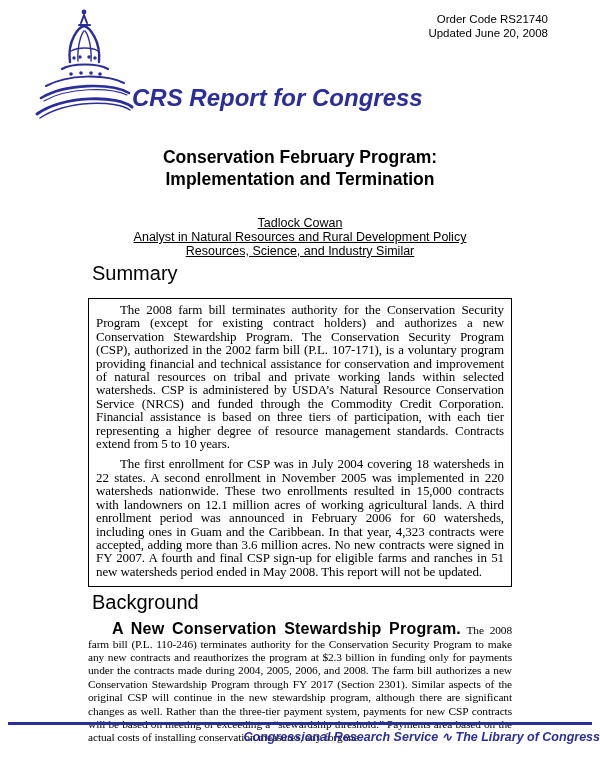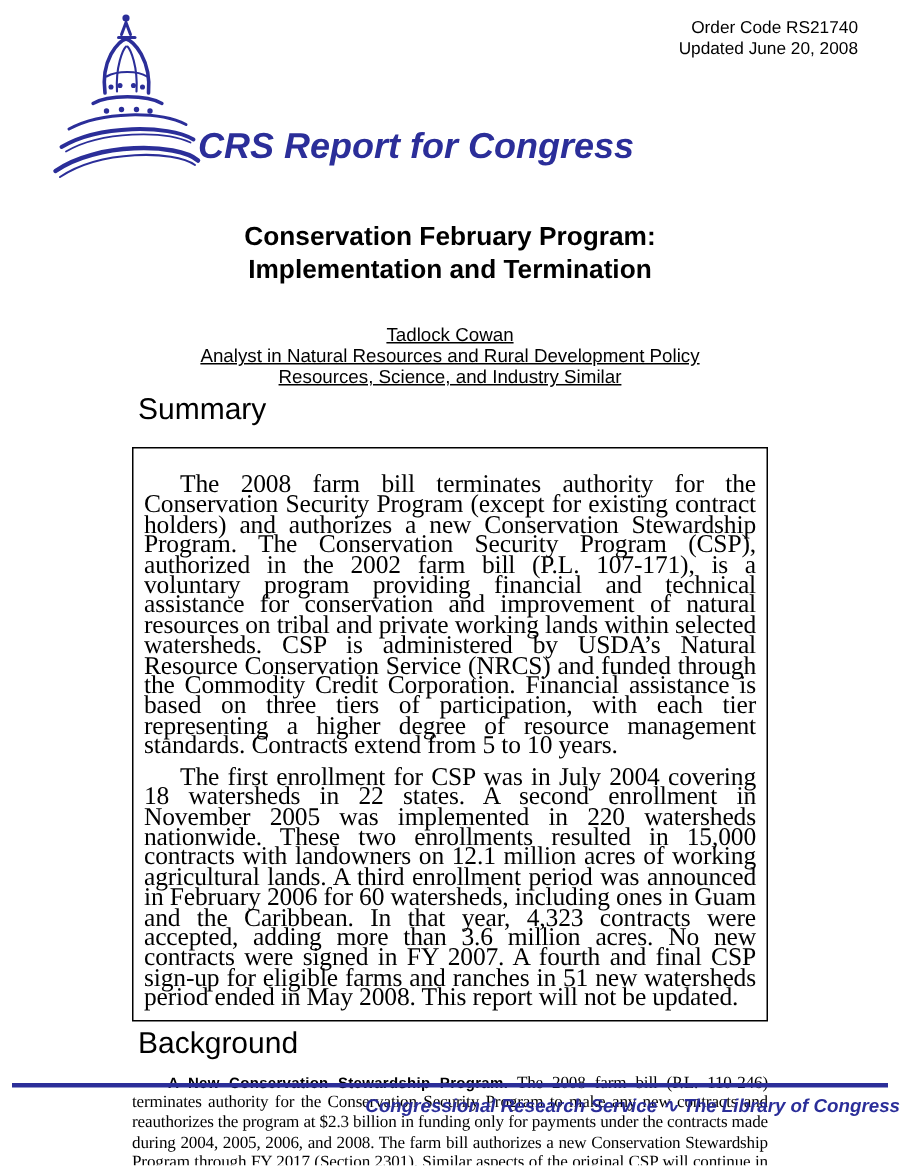--- a/index.html
+++ b/index.html
@@ -3,43 +3,43 @@
 <meta charset="utf-8">
 <style>
   :root { --navy: #2b2e99; }
   html,body { margin:0; padding:0; background:#ffffff; }
   .page {
     position:relative; width:600px; height:777px; background:#fff;
     font-family:"Liberation Sans", sans-serif; color:#000; overflow:hidden;
   }
   
   .header { position:relative; height:132px; }
-  .order-block { position:absolute; top:13px; right:28px; text-align:right;
+  .order-block { position:absolute; top:13px; right:52px; text-align:right;
     font-size:11.5px; line-height:13.5px; }
   .logo { position:absolute; left:34px; top:6px; width:102px; height:120px; }
   .brand { position:absolute; left:132px; top:84px; font-size:24px;
     font-weight:bold; font-style:italic; color:var(--navy); white-space:nowrap; }
   
   .title { text-align:center; font-weight:bold; font-size:17.5px; line-height:22px; margin-top:14px; }
   .byline { text-align:center; font-size:12.5px; line-height:14px; margin-top:26px;text-decoration:underline; }
   
   .section-heading { font-size:20px; font-weight:normal; margin:4px 0 0 92px; }
   
   .summary-box { margin:13px 88px 0 88px; border:1.5px solid #000;
-    padding:17px 7px 8px 7px;
-    font-family:"Liberation Serif", serif; font-size:17px; line-height:13.4px;
+    padding:4px 7px 8px 7px;
+    font-family:"Liberation Serif", serif; font-size:13px; line-height:13.4px;
     text-align:justify; letter-spacing:-0.1px; }
   .summary-box p { margin:0; text-indent:24px; }
   .summary-box p + p { margin-top:7px; }
   
   .bg-para { margin:8px 88px 0 88px; font-family:"Liberation Serif", serif;
     font-size:11.4px; line-height:13.4px; text-align:justify; text-indent:24px;
     letter-spacing:-0.1px; }
   .bg-lead { font-family:"Liberation Sans", sans-serif; font-weight:bold;
-    font-size:10px; letter-spacing:0.2px; }
+    font-size:16px; letter-spacing:0.2px; }
   
   .footer-rule { position:absolute; left:8px; right:8px; top:722px; height:3px;
     background:var(--navy); }
   .footer { position:absolute; top:730px; left:0; right:0; text-align:right;
     color:var(--navy); font-size:12.5px; line-height:15px; }
   .footer-line1 { font-weight:bold; font-style:italic; }
 </style>
 </head>
 <body>
 

